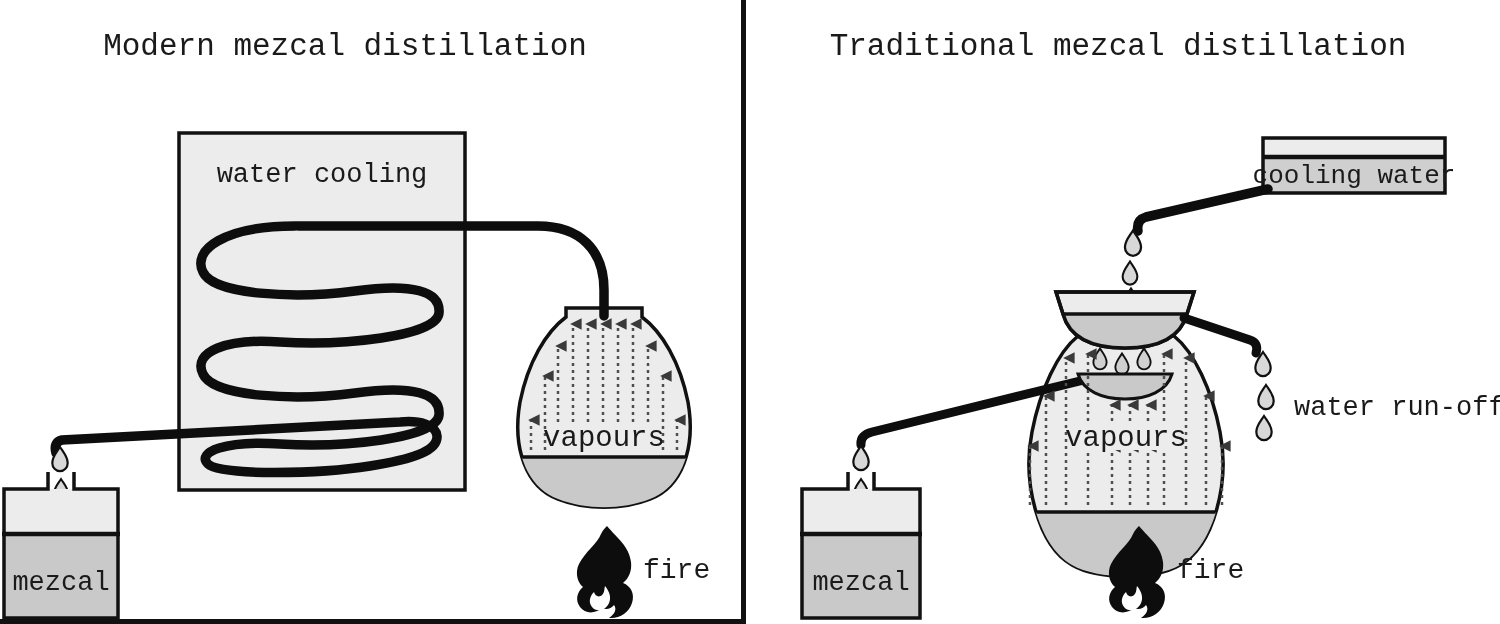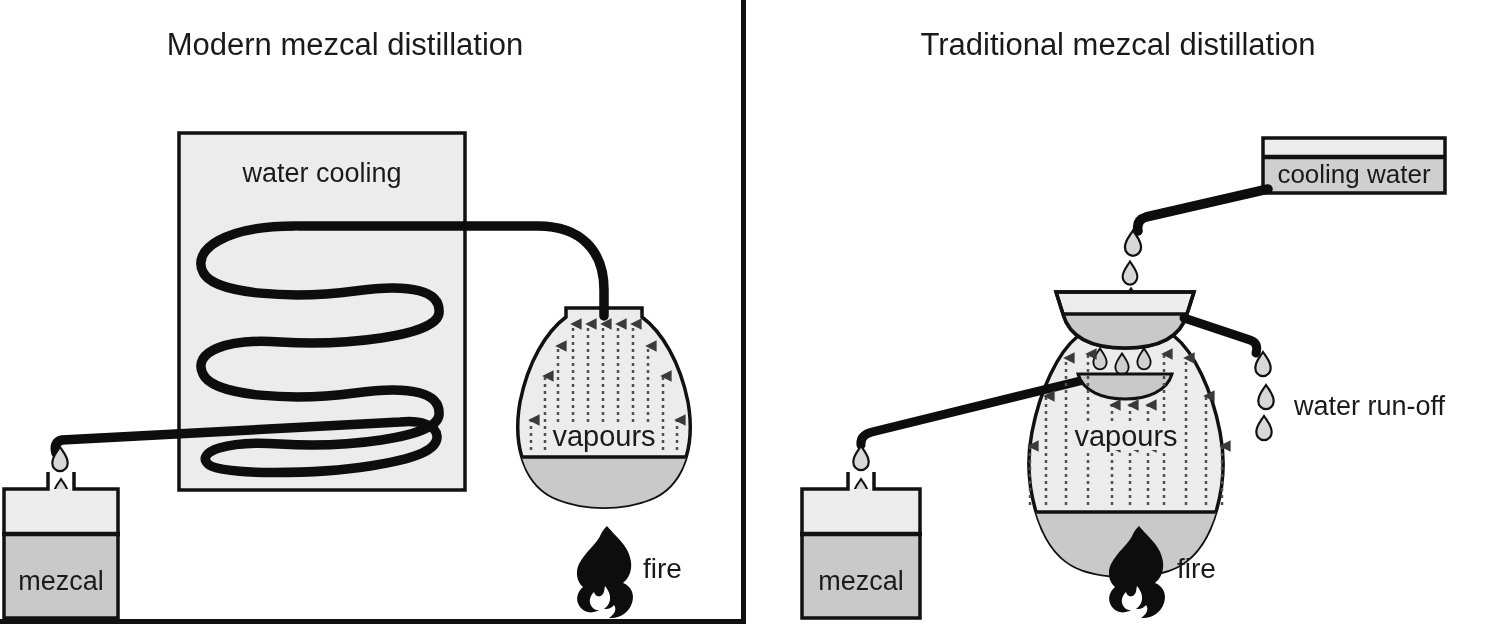--- a/index.html
+++ b/index.html
@@ -6,21 +6,21 @@
     --ink:#111111;
     --fill-light:#ececec;
     --fill-mid:#c9c9c9;
     --tube:#0d0d0d;
     --arrow:#4f4f4f;
     --background:#ffffff;
   }
   html,body{margin:0;padding:0;background:var(--background);}
   .figure{
     position:relative;width:1500px;height:624px;background:var(--background);
-    font-family:Liberation Sans, sans-serif;overflow:hidden;
+    font-family:Liberation Mono, monospace;overflow:hidden;
   }
   svg{display:block}
   .outline{fill:none;stroke:var(--ink);stroke-width:3.5px;}
   .box-fill{fill:var(--fill-light);stroke:var(--ink);stroke-width:3.5px;}
   .pot-fill{fill:var(--fill-light);stroke:var(--ink);stroke-width:3.5px;}
   .liquid{fill:var(--fill-mid);}
   .liquid-line{stroke:var(--ink);stroke-width:3.5px;}
   .tube{fill:none;stroke:var(--tube);stroke-width:9.5px;stroke-linecap:round;stroke-linejoin:round;}
   .tube-thin{fill:none;stroke:var(--tube);stroke-width:9px;stroke-linecap:round;stroke-linejoin:round;}
   .dash{stroke:var(--arrow);stroke-width:2.5px;stroke-dasharray:3 4;fill:none;}

